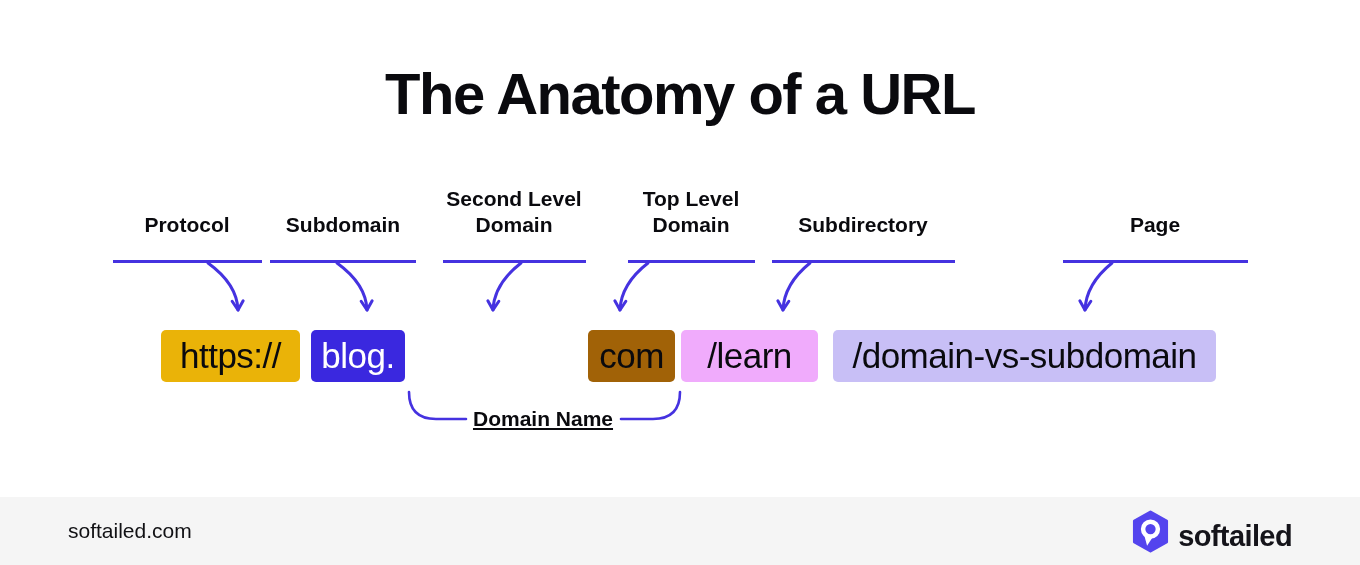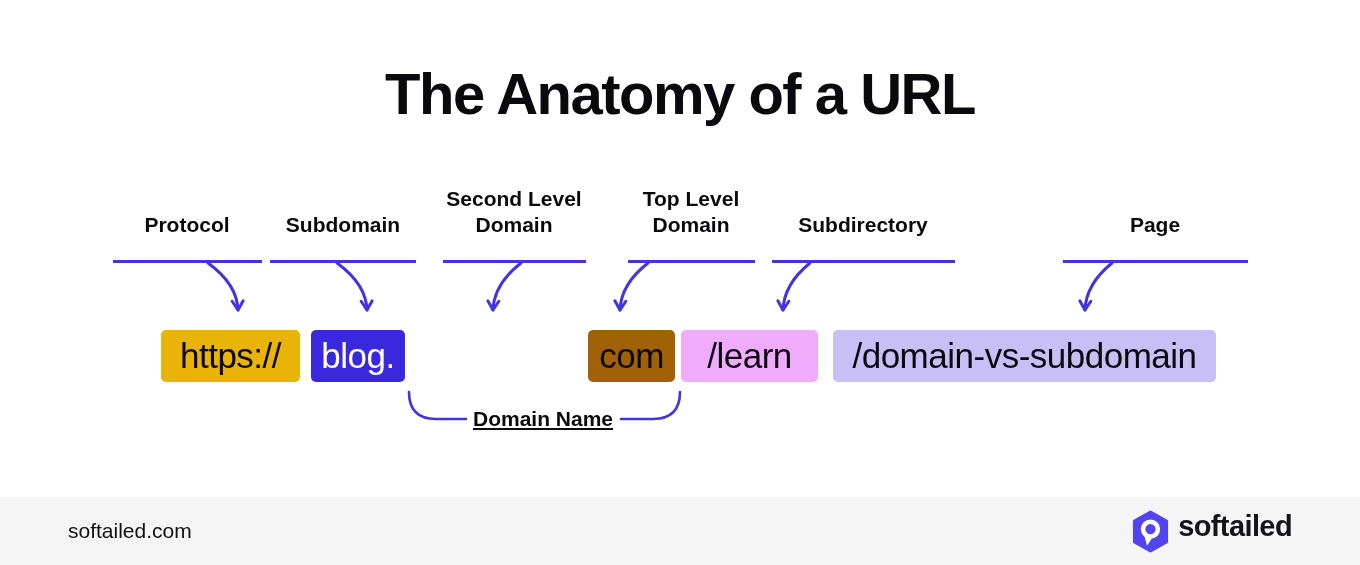--- a/index.html
+++ b/index.html
@@ -25,21 +25,21 @@
   .domain-name-label{
     position:absolute;left:543px;top:419px;transform:translate(-50%,-50%);
     font-size:21px;font-weight:700;color:#0a0a0e;background:transparent;padding:0 6px;text-decoration:underline;
   }
   .footer{
     position:absolute;left:0;bottom:0;width:1360px;height:68px;background:#f5f5f5;
     display:flex;align-items:center;justify-content:space-between;
     box-sizing:border-box;padding:0 68px;
   }
   .footer-site{font-size:21px;font-weight:500;color:#111114;}
-  .brand{display:flex;align-items:flex-start;gap:8px;}
+  .brand{display:flex;align-items:flex-end;gap:8px;}
   .brand-name{font-size:29px;font-weight:700;letter-spacing:-0.6px;color:#15141a;}
 </style>
 </head>
 <body>
 
 <div id="stage">
 
   <div class="title">The Anatomy of a URL</div>
 
   <div class="anno-label" style="left:187px;">Protocol</div>

